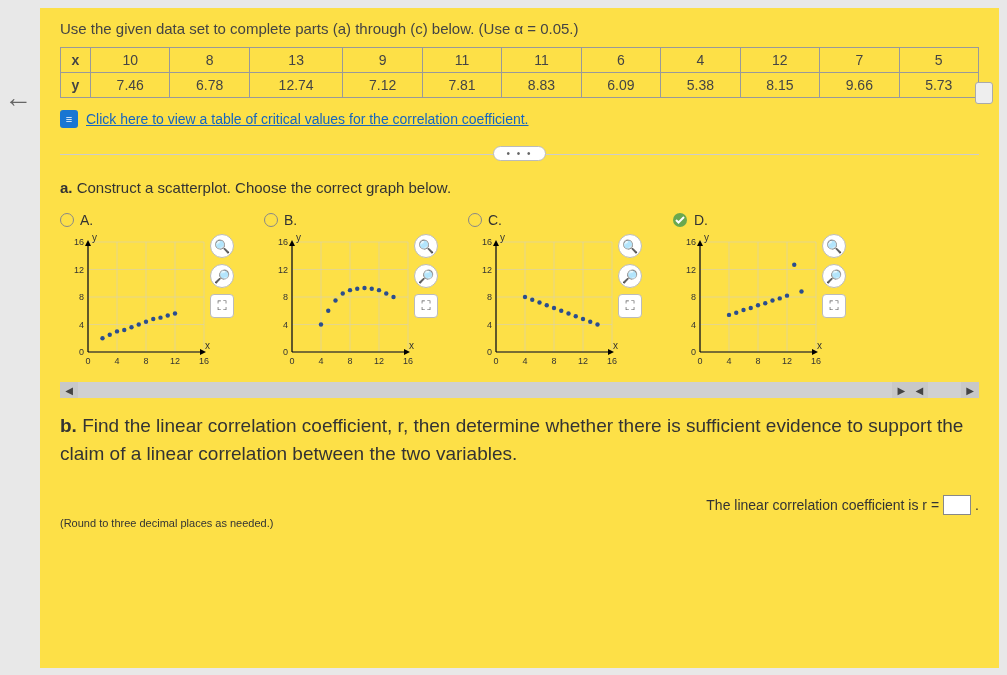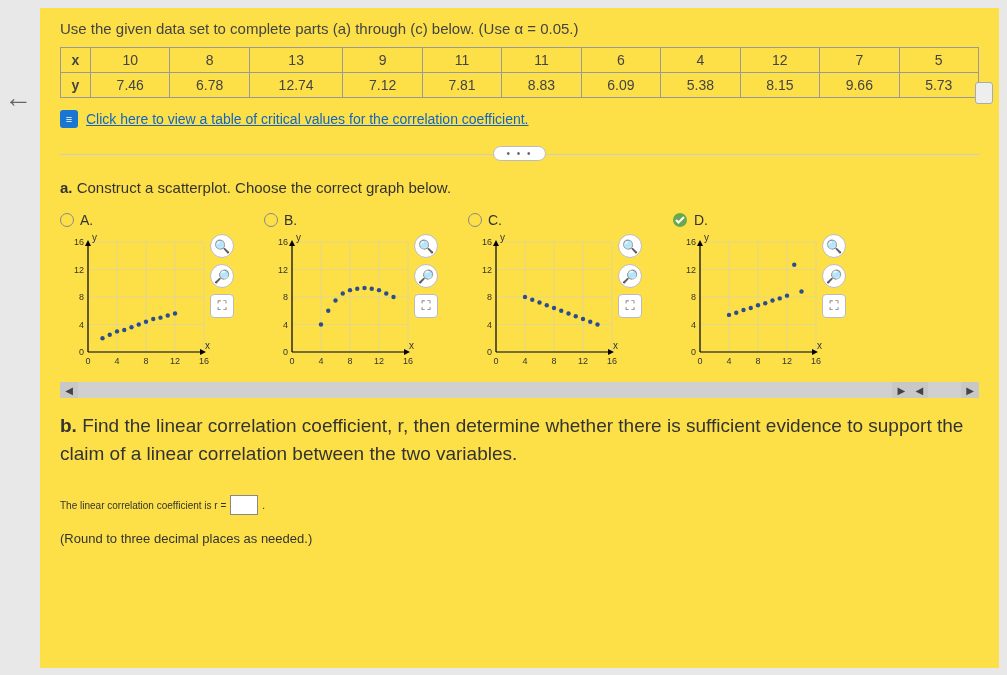--- a/index.html
+++ b/index.html
@@ -27,23 +27,23 @@
 .plot-wrap { display:flex; align-items: flex-start; }
 .plot { width: 150px; height: 140px; position: relative; }
 .plot svg { width: 100%; height: 100%; }
 .tool-col { display:flex; flex-direction:column; gap:6px; }
 .tool-btn { width: 24px; height: 24px; border: 1px solid #bbb; border-radius: 50%; background:#fff; display:flex; align-items:center; justify-content:center; font-size: 13px; cursor:pointer; color:#555; }
 .tool-btn.sq { border-radius: 4px; }
 .scroll-row { display:flex; align-items:center; background:#ddd; height:16px; margin: 6px 0 14px 0; }
 .scroll-track { flex:1; background:#d0d0d0; height:100%; position:relative; }
 .scroll-arrow { width:18px; height:16px; background:#c8c8c8; display:flex; align-items:center; justify-content:center; font-size:10px; color:#444; cursor:pointer; }
 .body-text { font-size: 19px; color: #333; line-height: 1.45; margin-bottom: 28px; }
-.answer-line { font-size: 10px; color: #333; display:flex; align-items:center; gap:4px; }
+.answer-line { font-size: 14px; color: #333; display:flex; align-items:center; gap:4px;justify-content:flex-end; }
 .answer-box { width: 28px; height: 20px; border:1px solid #888; background:#fff; display:inline-block; }
-.round-note { font-size: 13px; color: #333; margin-top:16px; }
+.round-note { font-size: 11px; color: #333; margin-top:2px; }
 .copy-chip { position:absolute; right:6px; top:74px; width:18px; height:22px; border:1px solid #aaa; border-radius:3px; background:#eee; }
 </style>
 </head>
 <body>
 
 <div class="back-arrow">←</div>
 
 <div class="page">
 
   <div class="question-text">Use the given data set to complete parts (a) through (c) below. (Use α = 0.05.)</div>

